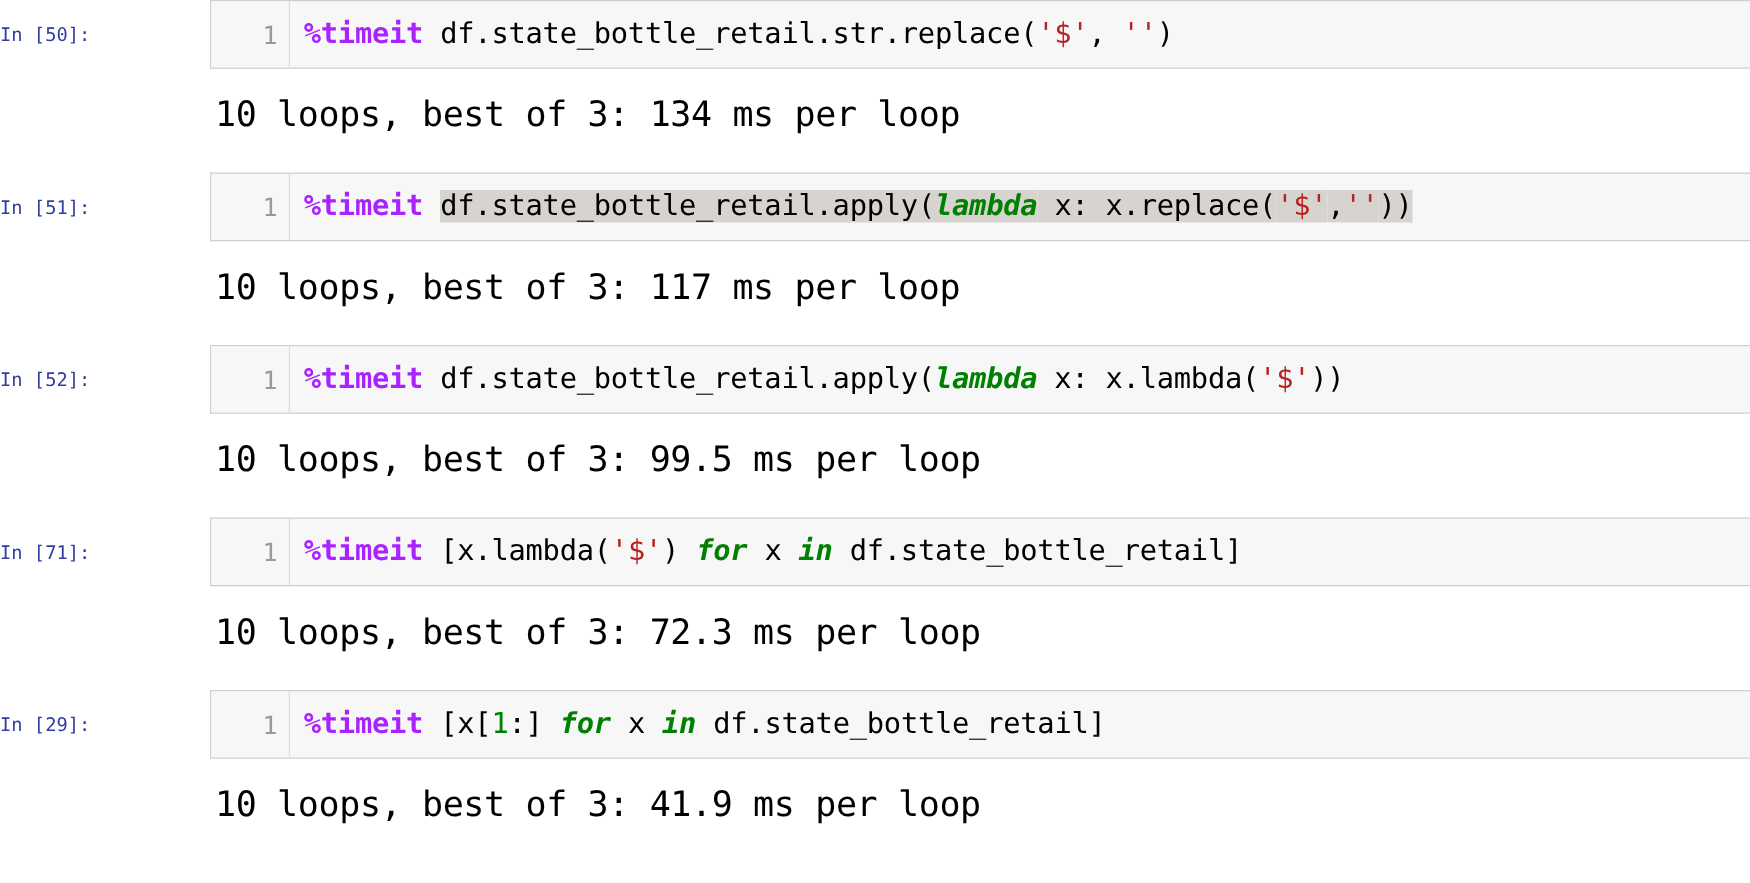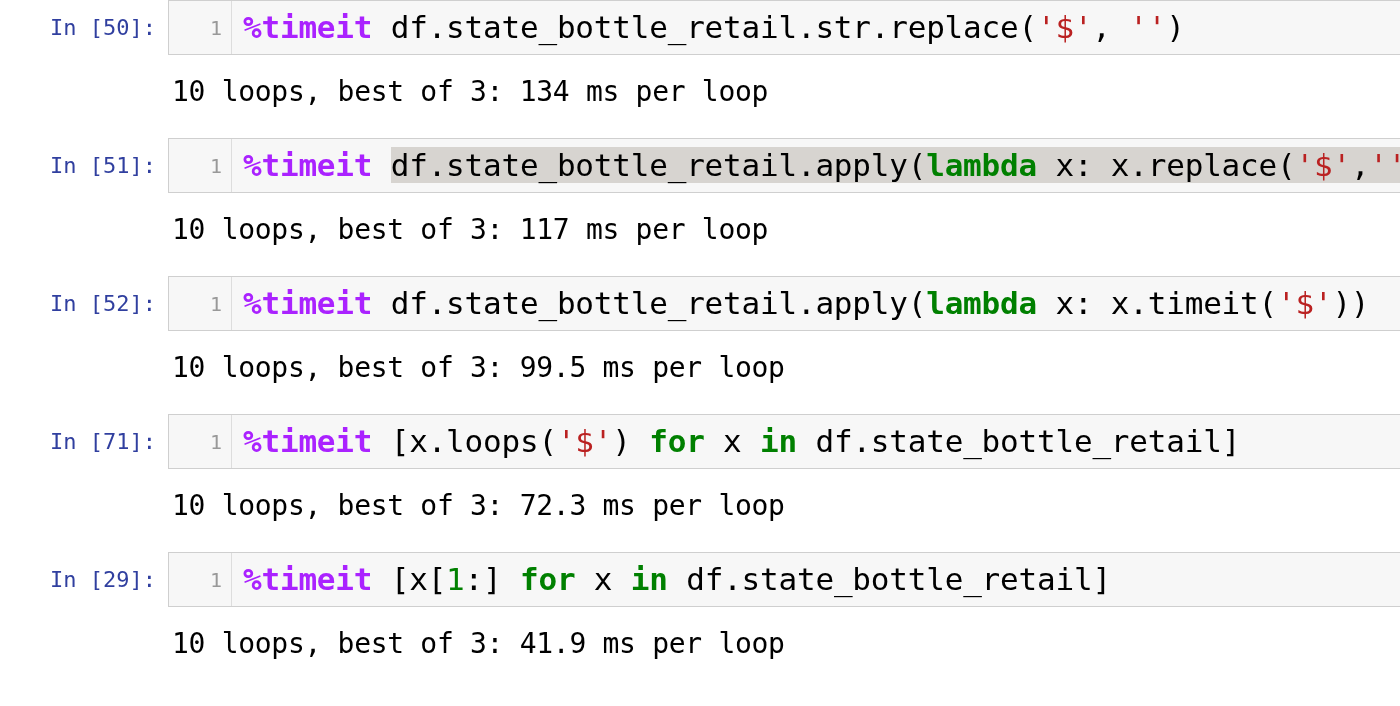--- a/index.html
+++ b/index.html
@@ -30,26 +30,26 @@
   .input-row {
     position: relative;
     display: flex;
     align-items: flex-start;
     height: 56px;
   }
 
   .prompt {
     width: 168px;
     min-width: 168px;
-    text-align: right;
+    text-align: left;
     padding-right: 12px;
     box-sizing: border-box;
     color: #303F9F;
     font-family: "DejaVu Sans Mono", monospace;
-    font-size: 22px;
+    font-size: 15px;
     line-height: 56px;
     letter-spacing: 0px;
     white-space: pre;
     -webkit-font-smoothing: antialiased;
   }
 
   .input-area {
     position: relative;
     flex: 1 1 auto;
     height: 55px;
@@ -75,32 +75,32 @@
     color: #999999;
     font-family: "DejaVu Sans Mono", monospace;
     font-size: 20px;
     background: #f7f7f7;
   }
 
   .code-line {
     flex: 1 1 auto;
     padding-left: 11px;
     font-family: "DejaVu Sans Mono", monospace;
-    font-size: 31px;
+    font-size: 23px;
     line-height: 53px;
     color: #000000;
     white-space: pre;
     letter-spacing: -0.2px;
     overflow: hidden;
   }
 
   
   .tok-magic   { color: #AA22FF; font-weight: bold; }
   .tok-string  { color: #BA2121; }
-  .tok-kw      { color: #008000; font-weight: bold; }
+  .tok-kw      { color: #008000; font-weight: bold; font-style: italic; }
   .tok-num     { color: #008000; font-weight: normal; }
   .tok-plain   { color: #000000; }
 
   .sel {
     background: #d7d4d0;
   }
 
   
   .output-row {
     display: flex;
@@ -151,34 +151,34 @@
         <div class="output-row">
           <div class="output-prompt"></div>
           <div class="output-text">10 loops, best of 3: 117 ms per loop</div>
         </div>
       </div>
       <div class="cell-group">
         <div class="input-row">
           <div class="prompt">In [52]:</div>
           <div class="input-area">
             <div class="gutter">1</div>
-            <div class="code-line"><span class="tok-magic">%timeit</span><span class="tok-plain"> df.state_bottle_retail.apply(</span><span class="tok-kw">lambda</span><span class="tok-plain"> x: x.timeit(</span><span class="tok-string">'$'</span><span class="tok-plain">))</span></div>
+            <div class="code-line"><span class="tok-magic">%timeit</span><span class="tok-plain"> df.state_bottle_retail.apply(</span><span class="tok-kw">lambda</span><span class="tok-plain"> x: x.lambda(</span><span class="tok-string">'$'</span><span class="tok-plain">))</span></div>
           </div>
         </div>
         <div class="output-row">
           <div class="output-prompt"></div>
           <div class="output-text">10 loops, best of 3: 99.5 ms per loop</div>
         </div>
       </div>
       <div class="cell-group">
         <div class="input-row">
           <div class="prompt">In [71]:</div>
           <div class="input-area">
             <div class="gutter">1</div>
-            <div class="code-line"><span class="tok-magic">%timeit</span><span class="tok-plain"> [x.loops(</span><span class="tok-string">'$'</span><span class="tok-plain">) </span><span class="tok-kw">for</span><span class="tok-plain"> x </span><span class="tok-kw">in</span><span class="tok-plain"> df.state_bottle_retail]</span></div>
+            <div class="code-line"><span class="tok-magic">%timeit</span><span class="tok-plain"> [x.lambda(</span><span class="tok-string">'$'</span><span class="tok-plain">) </span><span class="tok-kw">for</span><span class="tok-plain"> x </span><span class="tok-kw">in</span><span class="tok-plain"> df.state_bottle_retail]</span></div>
           </div>
         </div>
         <div class="output-row">
           <div class="output-prompt"></div>
           <div class="output-text">10 loops, best of 3: 72.3 ms per loop</div>
         </div>
       </div>
       <div class="cell-group">
         <div class="input-row">
           <div class="prompt">In [29]:</div>

